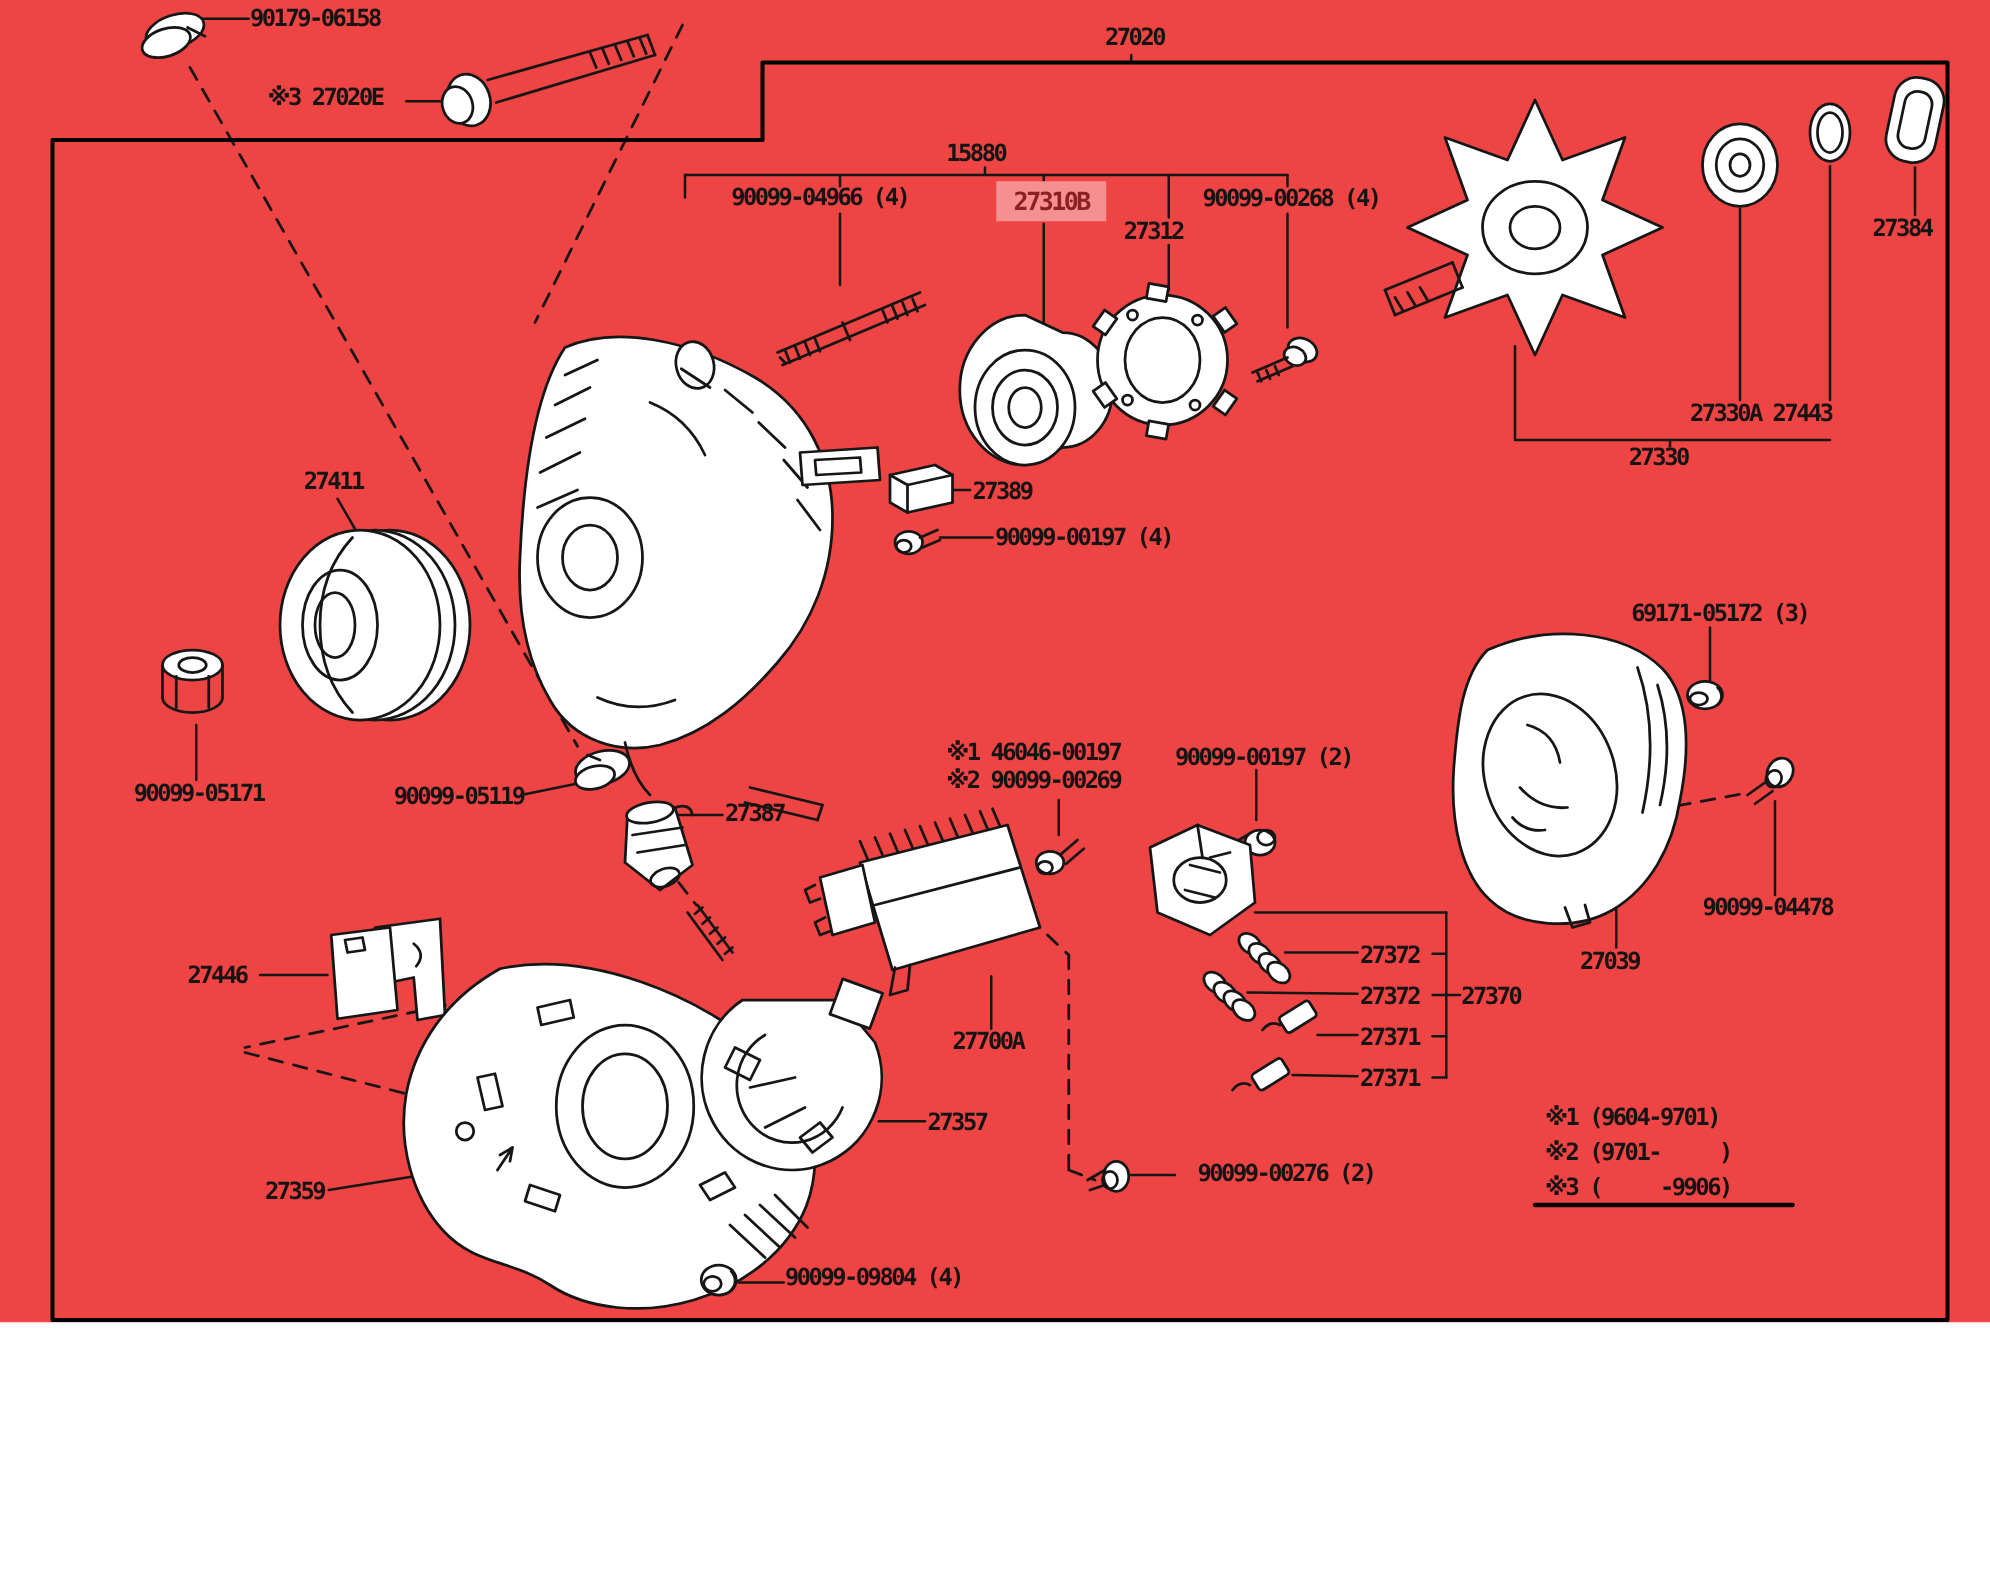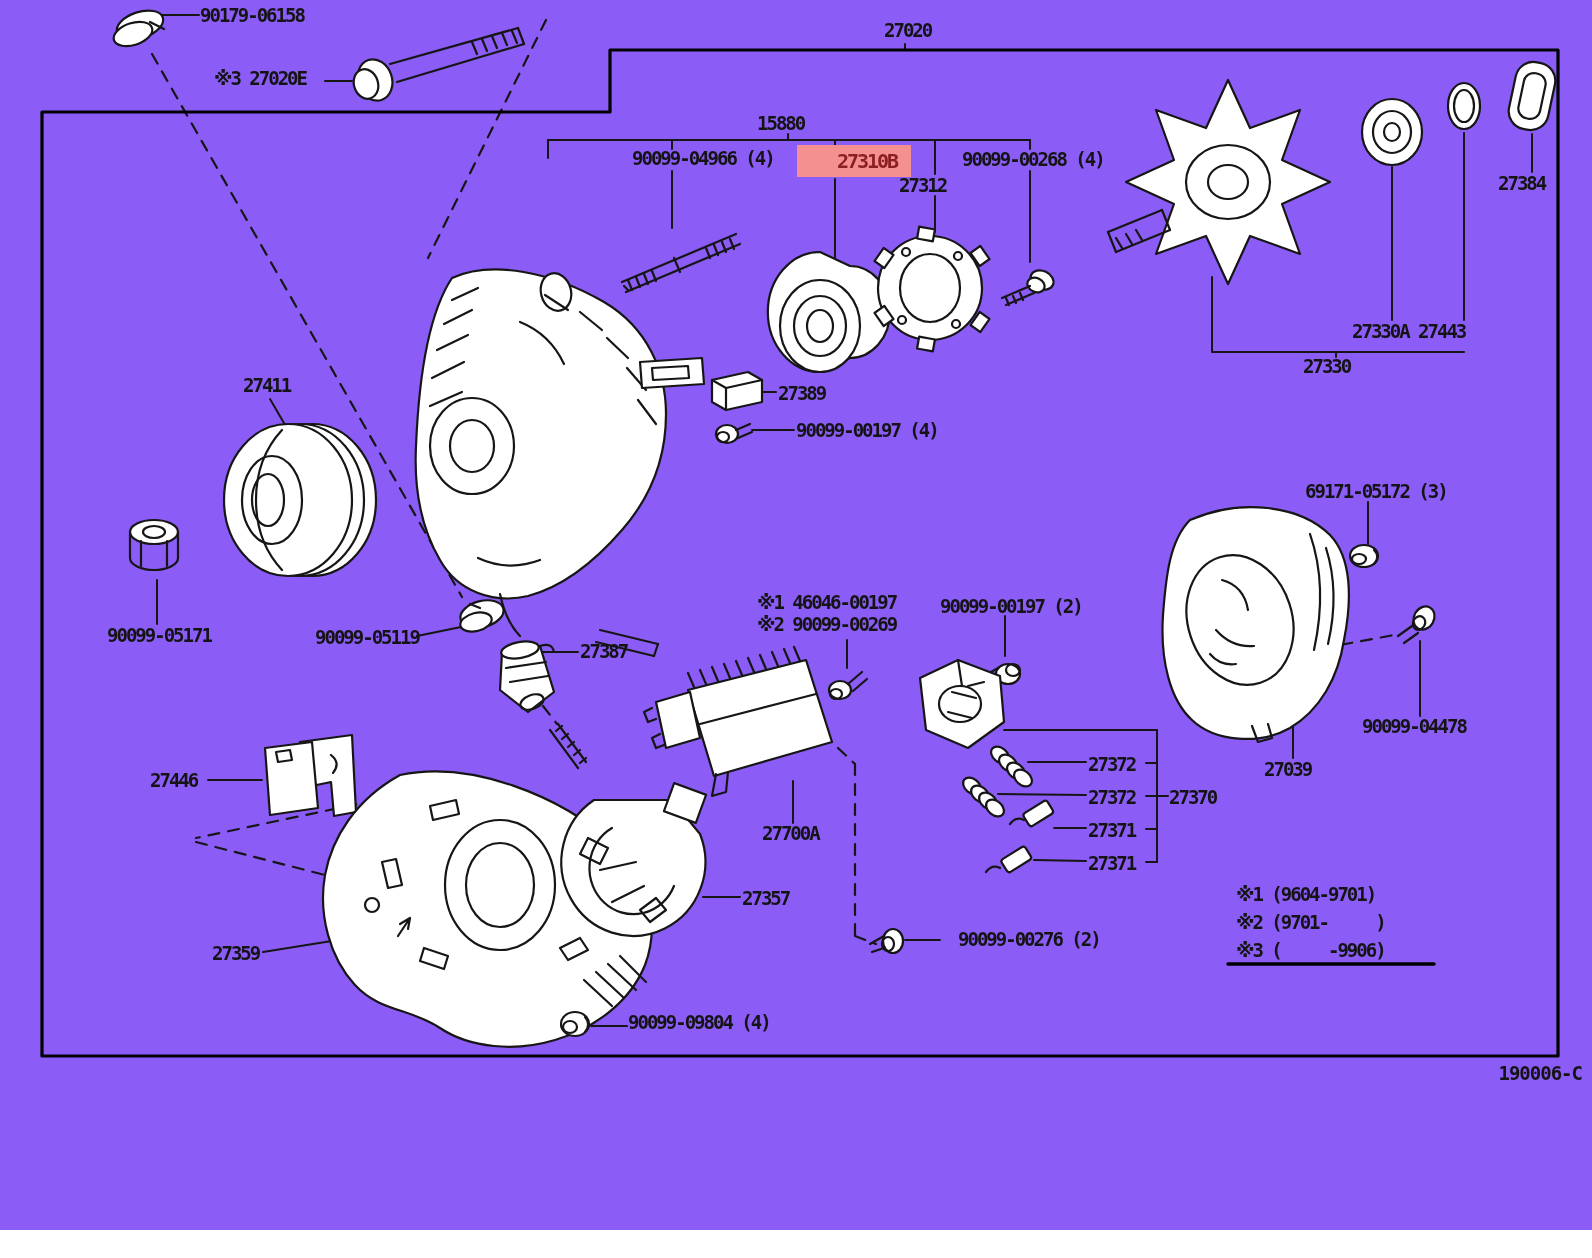--- a/index.html
+++ b/index.html
@@ -1,23 +1,23 @@
 <!DOCTYPE html>
 <html><head>
 <meta charset="utf-8">
 <style>
   html,body{margin:0;padding:0;background:#ffffff;}
-  #stage{position:relative;width:1592px;height:1230px;background:#8b5cf6;overflow:hidden;
+  #stage{position:relative;width:1592px;height:1058px;background:#ef4444;overflow:hidden;
          font-family:"DejaVu Sans Mono","DejaVu Sans",monospace;text-decoration:underline;}
   #lineart{position:absolute;left:0;top:0;}
   .lbl{position:absolute;font:bold 19px/1.05 "DejaVu Sans Mono","DejaVu Sans",monospace;
        letter-spacing:-2px;color:#141414;white-space:pre;}
   .hl{position:absolute;left:797px;top:145px;width:88px;height:32px;background:#f59090;
       color:#8c2020;display:flex;align-items:center;justify-content:center;
-      font:bold 20px/1 "DejaVu Sans Mono","DejaVu Sans",monospace;letter-spacing:-2px;padding-left:26px;}
+      font:bold 20px/1 "DejaVu Sans Mono","DejaVu Sans",monospace;letter-spacing:-2px;}
   .doc{position:absolute;right:10px;top:1064px;font:bold 19px/1 "DejaVu Sans Mono","DejaVu Sans",monospace;
        letter-spacing:-1px;color:#141414;}
   #footer{position:absolute;left:0;top:1099px;width:1592px;height:159px;background:#686868;}
   #footer span{position:absolute;top:1150px;color:#ffffff;white-space:pre;
        font:400 65px/1 "Liberation Sans",sans-serif;transform:scaleX(0.75);transform-origin:left top;}
   #footer .fl{left:257px;} #footer .fr{left:1032px;}
   #footer span{top:51px;}
 </style>
 </head>
 <body>
@@ -413,21 +413,21 @@
         <polyline points="42,112 610,112 610,50 1558,50 1558,1056 42,1056 42,112" fill="none"></polyline>
         <line x1="1228" y1="964" x2="1434" y2="964" stroke-width="3.5"></line>
       </g>
     </g>
   </svg>
 
   <div class="lbl" style="left:200px;top:6px">90179-06158</div>
   <div class="lbl" style="left:214px;top:69px">※3 27020E</div>
   <div class="lbl" style="left:884px;top:21px">27020</div>
   <div class="lbl" style="left:757px;top:114px">15880</div>
-  <div class="lbl" style="left:632px;top:149px">90099-04966 (4)</div>
+  <div class="lbl" style="left:585px;top:149px">90099-04966 (4)</div>
   <div class="hl">27310B</div>
   <div class="lbl" style="left:899px;top:176px">27312</div>
   <div class="lbl" style="left:962px;top:150px">90099-00268 (4)</div>
   <div class="lbl" style="left:1498px;top:174px">27384</div>
   <div class="lbl" style="left:1352px;top:322px">27330A 27443</div>
   <div class="lbl" style="left:1303px;top:357px">27330</div>
   <div class="lbl" style="left:243px;top:376px">27411</div>
   <div class="lbl" style="left:107px;top:626px">90099-05171</div>
   <div class="lbl" style="left:315px;top:628px">90099-05119</div>
   <div class="lbl" style="left:580px;top:642px">27387</div>

